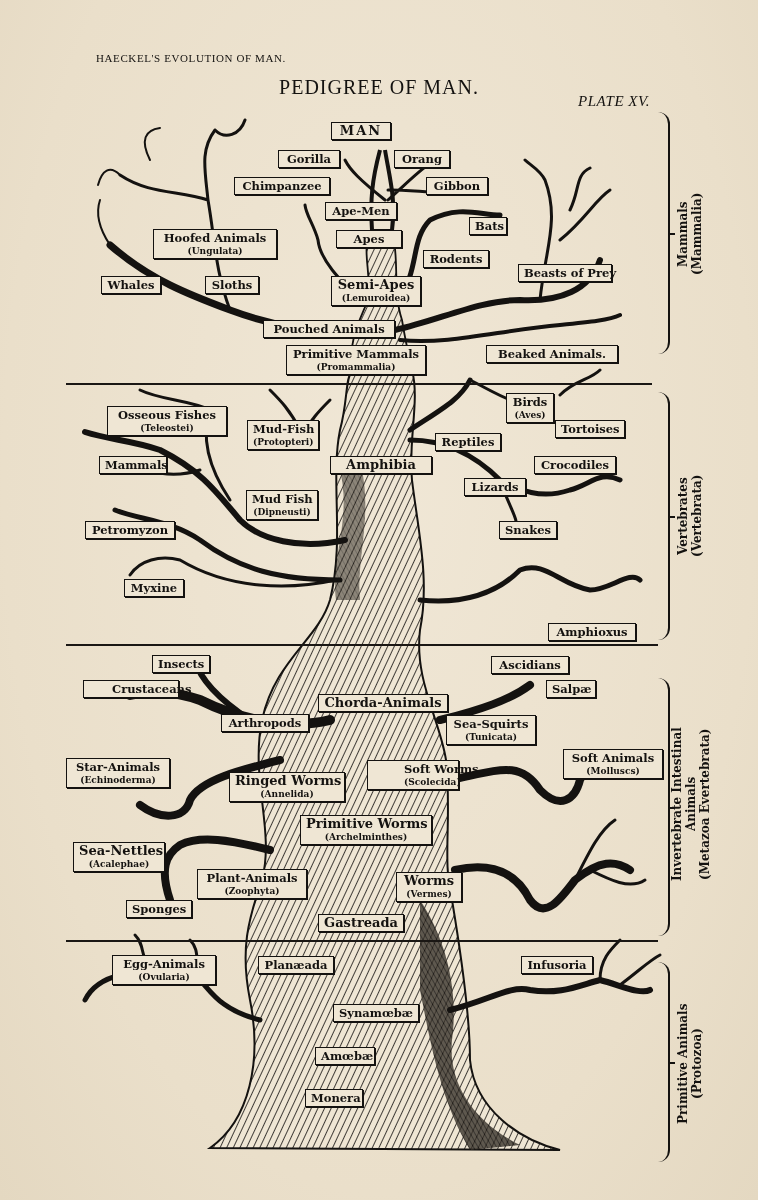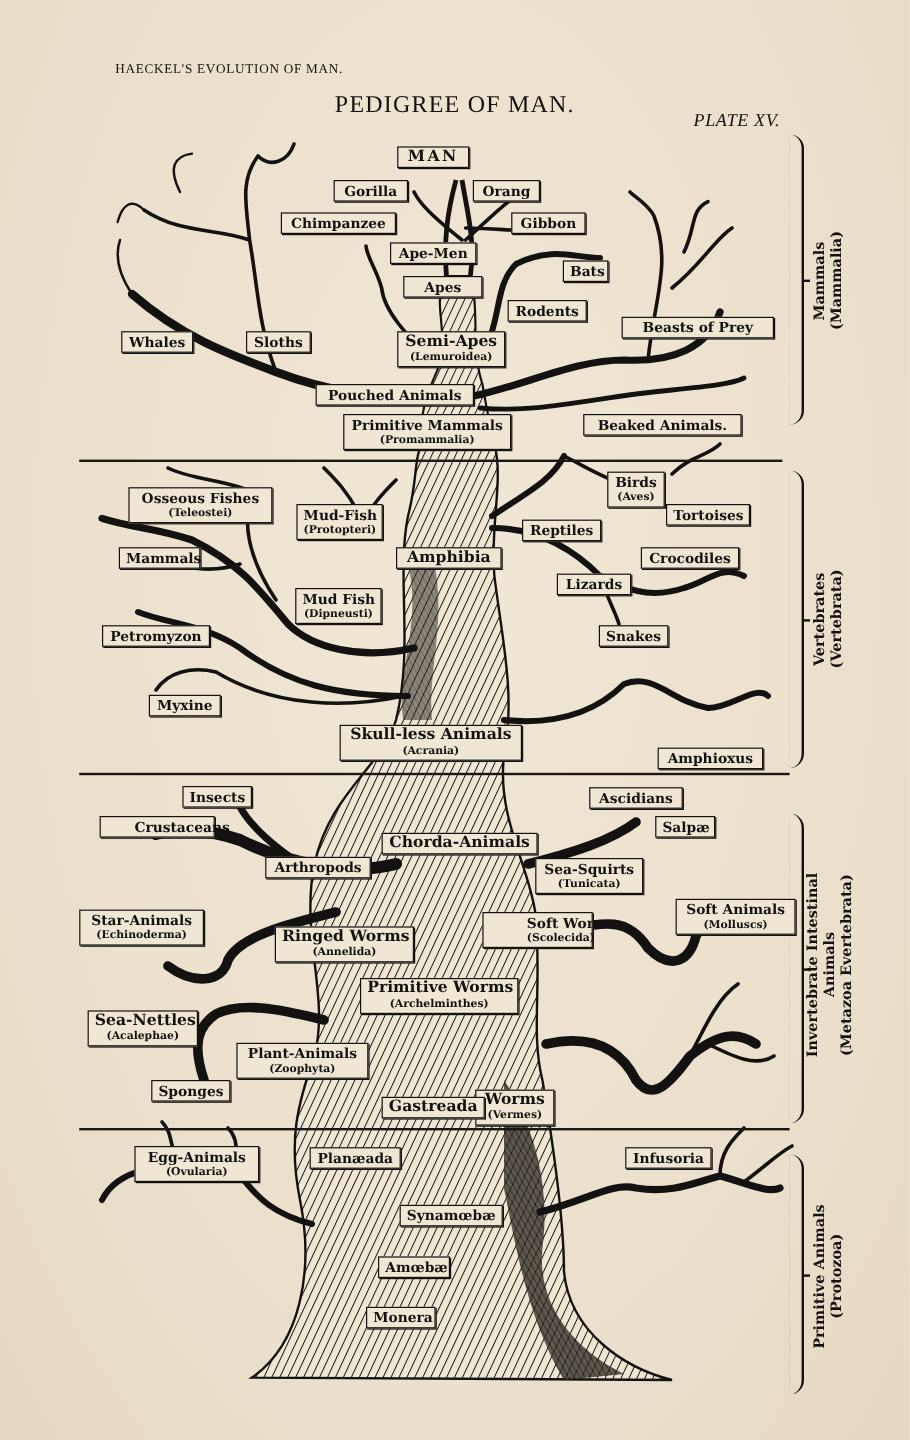--- a/index.html
+++ b/index.html
@@ -157,23 +157,27 @@
     <span>(Protozoa)</span>
   </div>
 
   <div class="lbl man" style="left:331px; top:122px; width:60px;">MAN</div>
   <div class="lbl" style="left:278px; top:150px; width:62px;">Gorilla</div>
   <div class="lbl" style="left:394px; top:150px; width:56px;">Orang</div>
   <div class="lbl" style="left:234px; top:177px; width:96px;">Chimpanzee</div>
   <div class="lbl" style="left:426px; top:177px; width:62px;">Gibbon</div>
   <div class="lbl" style="left:325px; top:202px; width:72px;">Ape-Men</div>
   <div class="lbl" style="left:469px; top:217px; width:38px;">Bats</div>
+  <div class="lbl" style="left:153px; top:229px; width:124px;">
+    <span>Hoofed Animals</span>
+    <span class="sci">(Ungulata)</span>
+  </div>
   <div class="lbl" style="left:336px; top:230px; width:66px;">Apes</div>
   <div class="lbl" style="left:423px; top:250px; width:66px;">Rodents</div>
-  <div class="lbl" style="left:518px; top:264px; width:127px;">Beasts of Prey</div>
+  <div class="lbl" style="left:518px; top:264px; width:94px;">Beasts of Prey</div>
   <div class="lbl" style="left:101px; top:276px; width:60px;">Whales</div>
   <div class="lbl" style="left:205px; top:276px; width:54px;">Sloths</div>
   <div class="lbl big" style="left:331px; top:276px; width:90px;">
     <span>Semi-Apes</span>
     <span class="sci">(Lemuroidea)</span>
   </div>
   <div class="lbl" style="left:263px; top:320px; width:132px;">Pouched Animals</div>
   <div class="lbl" style="left:286px; top:345px; width:140px;">
     <span>Primitive Mammals</span>
     <span class="sci">(Promammalia)</span>
@@ -188,34 +192,30 @@
     <span>Mud-Fish</span>
     <span class="sci">(Protopteri)</span>
   </div>
   <div class="lbl" style="left:506px; top:393px; width:48px;">
     <span>Birds</span>
     <span class="sci">(Aves)</span>
   </div>
   <div class="lbl" style="left:555px; top:420px; width:70px;">Tortoises</div>
   <div class="lbl" style="left:435px; top:433px; width:66px;">Reptiles</div>
   <div class="lbl" style="left:99px; top:456px; width:68px;">Mammals</div>
-  <div class="lbl big" style="left:330px; top:456px; width:88px;">Amphibia</div>
+  <div class="lbl big" style="left:330px; top:456px; width:102px;">Amphibia</div>
   <div class="lbl" style="left:534px; top:456px; width:82px;">Crocodiles</div>
   <div class="lbl" style="left:464px; top:478px; width:62px;">Lizards</div>
   <div class="lbl" style="left:246px; top:490px; width:72px;">
     <span>Mud Fish</span>
     <span class="sci">(Dipneusti)</span>
   </div>
   <div class="lbl" style="left:85px; top:521px; width:90px;">Petromyzon</div>
   <div class="lbl" style="left:499px; top:521px; width:58px;">Snakes</div>
   <div class="lbl" style="left:124px; top:579px; width:60px;">Myxine</div>
-  <div class="lbl big" style="left:283px; top:604px; width:152px;">
-    <span>Skull-less Animals</span>
-    <span class="sci">(Acrania)</span>
-  </div>
   <div class="lbl" style="left:548px; top:623px; width:88px;">Amphioxus</div>
 
   <div class="lbl" style="left:152px; top:655px; width:58px;">Insects</div>
   <div class="lbl" style="left:491px; top:656px; width:78px;">Ascidians</div>
   <div class="lbl" style="left:83px; top:680px; width:96px;padding-left:28px;">Crustaceans</div>
   <div class="lbl" style="left:546px; top:680px; width:50px;">Salpæ</div>
   <div class="lbl big" style="left:318px; top:694px; width:130px;">Chorda-Animals</div>
   <div class="lbl" style="left:221px; top:714px; width:88px;">Arthropods</div>
   <div class="lbl" style="left:446px; top:715px; width:90px;">
     <span>Sea-Squirts</span>
@@ -226,37 +226,37 @@
     <span class="sci">(Molluscs)</span>
   </div>
   <div class="lbl" style="left:66px; top:758px; width:104px;">
     <span>Star-Animals</span>
     <span class="sci">(Echinoderma)</span>
   </div>
   <div class="lbl big" style="left:229px; top:772px; width:116px;">
     <span>Ringed Worms</span>
     <span class="sci">(Annelida)</span>
   </div>
-  <div class="lbl" style="left:402px; top:760px; width:92px;padding-left:36px;">
+  <div class="lbl" style="left:367px; top:760px; width:92px;padding-left:36px;">
     <span>Soft Worms</span>
     <span class="sci">(Scolecida)</span>
   </div>
   <div class="lbl big" style="left:300px; top:815px; width:132px;">
     <span>Primitive Worms</span>
     <span class="sci">(Archelminthes)</span>
   </div>
   <div class="lbl big" style="left:73px; top:842px; width:92px;">
     <span>Sea-Nettles</span>
     <span class="sci">(Acalephae)</span>
   </div>
   <div class="lbl" style="left:197px; top:869px; width:110px;">
     <span>Plant-Animals</span>
     <span class="sci">(Zoophyta)</span>
   </div>
-  <div class="lbl big" style="left:396px; top:872px; width:66px;margin-top:36px;">
+  <div class="lbl big" style="left:396px; top:872px; width:66px;">
     <span>Worms</span>
     <span class="sci">(Vermes)</span>
   </div>
   <div class="lbl" style="left:126px; top:900px; width:66px;">Sponges</div>
   <div class="lbl big" style="left:318px; top:914px; width:86px;">Gastreada</div>
 
   <div class="lbl" style="left:112px; top:955px; width:104px;">
     <span>Egg-Animals</span>
     <span class="sci">(Ovularia)</span>
   </div>

